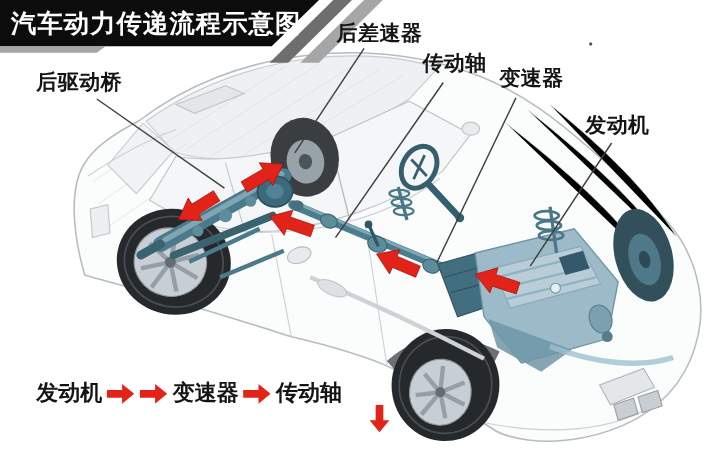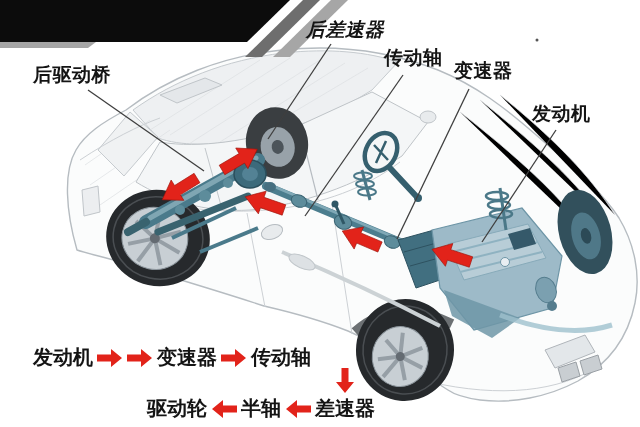--- a/index.html
+++ b/index.html
@@ -10,21 +10,21 @@
   .stage svg.scene{position:absolute;left:0;top:0;width:640px;height:427px;}
   .page-title{
     position:absolute;left:10px;top:0;height:42px;line-height:42px;
     color:#ffffff;font-size:23px;font-weight:700;letter-spacing:1px;white-space:nowrap;
   }
   .part-label{
     position:absolute;color:#141414;font-size:19px;font-weight:700;white-space:nowrap;
     letter-spacing:0.5px;
   }
   .lbl-rear-axle{left:33px;top:62px;text-align:center;}
-  .lbl-rear-diff{left:306px;top:17px;font-style:italic;}
+  .lbl-rear-diff{left:306px;top:17px;}
   .lbl-driveshaft{left:384px;top:45px;}
   .lbl-transmission{left:454px;top:58px;}
   .lbl-engine{left:532px;top:101px;}
   .flow-row{
     position:absolute;display:flex;align-items:center;gap:4px;
     color:#141414;font-size:20px;font-weight:700;white-space:nowrap;
   }
   .flow-row1{left:33px;top:344px;}
   .flow-row2{left:147px;top:395px;}
   .flow-arrow{display:block;}
@@ -216,20 +216,21 @@
     </g>
 
     <g>
       <polygon points="0,0 290,0 247,42 0,42" fill="#0c0c0c"></polygon>
       <polygon points="0,42 96,42 88,48 0,48" fill="#8f8f8f" opacity="0.8"></polygon>
       <polygon points="303,0 320,0 262,57 245,57" fill="#6e6e6e"></polygon>
       <polygon points="331,0 348,0 290,57 273,57" fill="#a6a6a6"></polygon>
     </g>
   </svg>
 
+  <div class="page-title">汽车动力传递流程示意图</div>
 
   <div class="part-label lbl-rear-axle">后驱动桥</div>
   <div class="part-label lbl-rear-diff">后差速器</div>
   <div class="part-label lbl-driveshaft">传动轴</div>
   <div class="part-label lbl-transmission">变速器</div>
   <div class="part-label lbl-engine">发动机</div>
 
   <div class="flow-row flow-row1">
     <span>发动机</span>
     <svg class="flow-arrow" width="26" height="20">
@@ -242,25 +243,14 @@
     <svg class="flow-arrow" width="26" height="20">
         <polygon points="0,6.5 14,6.5 14,1 25,10 14,19 14,13.5 0,13.5" fill="#e2231a"></polygon>
       </svg>
     <span>传动轴</span>
   </div>
 
   <svg class="flow-down" width="20" height="26">
       <polygon points="6.5,0 13.5,0 13.5,14 19,14 10,25 1,14 6.5,14" fill="#e2231a"></polygon>
     </svg>
 
-  <div class="flow-row flow-row2">
-    <span>驱动轮</span>
-    <svg class="flow-arrow" width="26" height="20">
-        <polygon points="26,6.5 12,6.5 12,1 1,10 12,19 12,13.5 26,13.5" fill="#e2231a"></polygon>
-      </svg>
-    <span>半轴</span>
-    <svg class="flow-arrow" width="26" height="20">
-        <polygon points="26,6.5 12,6.5 12,1 1,10 12,19 12,13.5 26,13.5" fill="#e2231a"></polygon>
-      </svg>
-    <span>差速器</span>
-  </div>
 
 </div>
 
 </body></html>

